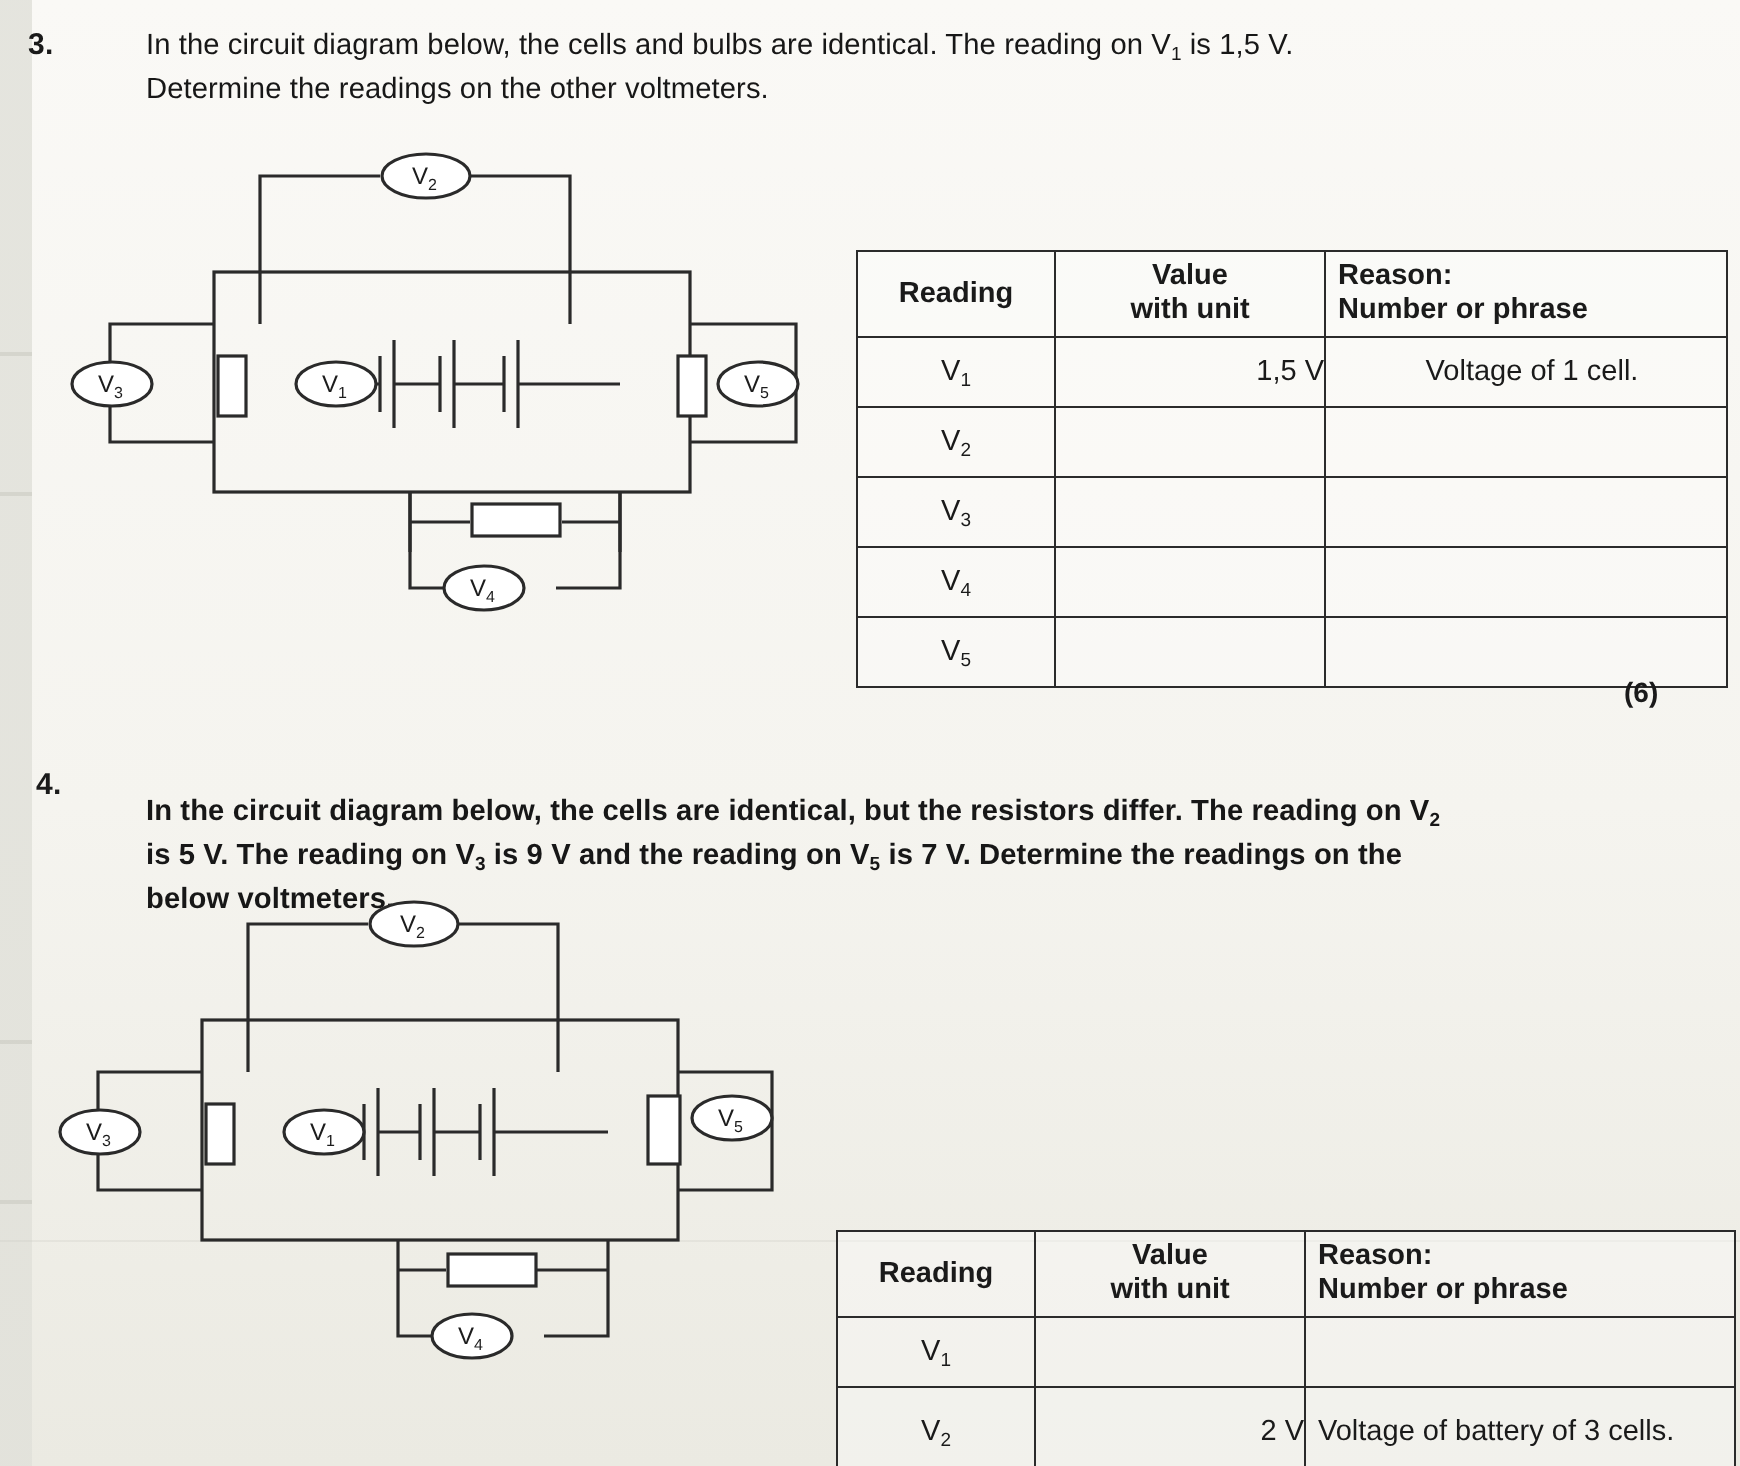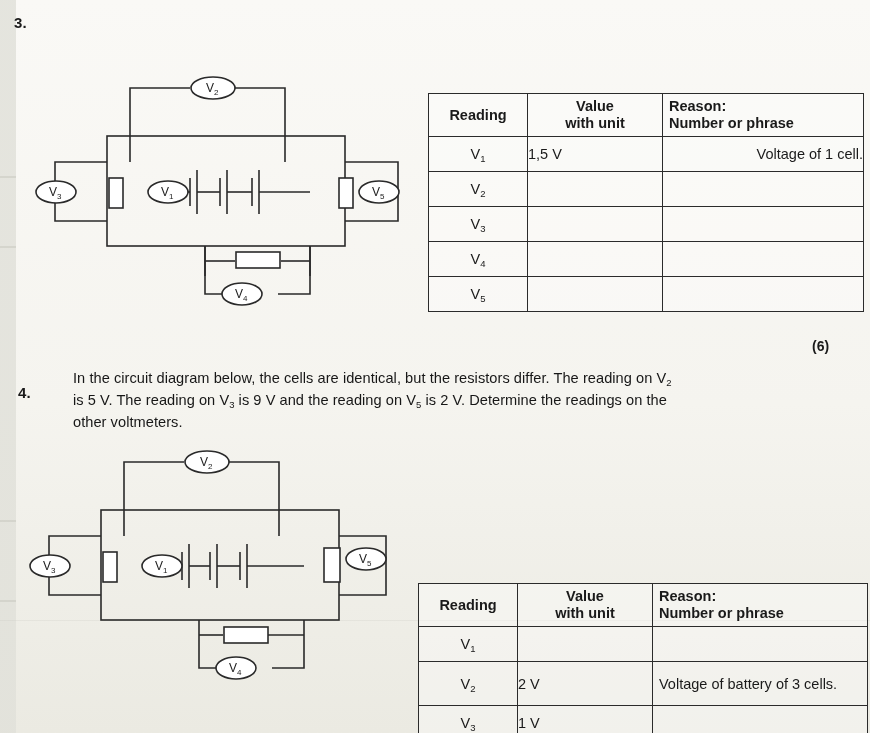--- a/index.html
+++ b/index.html
@@ -52,37 +52,38 @@
     font-size: 14px;
     font-weight: 600;
   }
 
   
   table.vtable {
     position: absolute;
     border-collapse: collapse;
     background: rgba(255,255,255,0.35);
     font-size: 14.5px;
+    margin-top: 32px;
   }
   table.vtable td, table.vtable th {
     border: 1.4px solid #2b2b2b;
     padding: 0;
     vertical-align: middle;
     font-weight: 400;
   }
   table.vtable th {
     font-weight: 600;
     text-align: center;
     line-height: 17px;
     padding: 4px 2px;
     font-size: 14.5px;
   }
   .c-read { width: 94px; text-align: center; }
-  .c-val  { width: 130px; text-align: left; }
-  .c-rsn  { width: 192px; text-align: right; padding-left: 6px !important; }
+  .c-val  { width: 130px; text-align: right; }
+  .c-rsn  { width: 192px; text-align: center; padding-left: 6px !important; }
   .rowh { height: 34px; }
   .rowh td { height: 34px; }
 
   
   .circuit { position: absolute; }
   .circuit svg { display: block; }
   .meter-label {
     font-family: "Liberation Sans", sans-serif;
     font-size: 12px;
     fill: #1c1c1c;
@@ -95,20 +96,24 @@
 <div class="page">
 
   <div class="scan-line" style="left:0;top:176px;width:16px;height:1.5px;"></div>
   <div class="scan-line" style="left:0;top:246px;width:16px;height:1.5px;"></div>
   <div class="scan-line" style="left:0;top:520px;width:16px;height:1.5px;"></div>
   <div class="scan-line" style="left:0;top:600px;width:16px;height:1.5px;"></div>
   <div class="scan-line" style="left:0;top:620px;width:870px;height:1px;opacity:.25;"></div>
 
   <div class="q-num" style="left:14px;top:14px;">3.</div>
 
+  <div class="q-text" style="left:73px;top:13px;width:700px;">
+    <span>In the circuit diagram below, the cells and bulbs are identical. The reading on V</span><sub>1</sub><span> is 1,5 V.</span><br>
+    <span>Determine the readings on the other voltmeters.</span>
+  </div>
 
   <div class="circuit" style="left:20px;top:66px;">
     <svg width="400" height="250" viewBox="0 0 400 250">
       <g fill="none" stroke="#2a2a2a" stroke-width="1.6">
 
         <path d="M110,96 L110,22 L170,22"></path>
         <path d="M215,22 L265,22 L265,96"></path>
 
         <rect x="87" y="70" width="238" height="110"></rect>
 
@@ -200,24 +205,24 @@
       <td class="c-val"></td>
       <td class="c-rsn"></td>
     </tr>
   </tbody>
     </table>
 
   <div class="marks" style="left:812px;top:338px;">(6)</div>
 
   <div class="q-num" style="left:18px;top:384px;">4.</div>
 
-  <div class="q-text" style="left:73px;top:368px;width:760px;">
+  <div class="q-text" style="left:73px;top:396px;width:760px;font-weight:bold;">
     <span>In the circuit diagram below, the cells are identical, but the resistors differ. The reading on V</span><sub>2</sub><br>
-    <span>is 5 V. The reading on V</span><sub>3</sub><span> is 9 V and the reading on V</span><sub>5</sub><span> is 2 V. Determine the readings on the</span><br>
-    <span>other voltmeters.</span>
+    <span>is 5 V. The reading on V</span><sub>3</sub><span> is 9 V and the reading on V</span><sub>5</sub><span> is 7 V. Determine the readings on the</span><br>
+    <span>below voltmeters.</span>
   </div>
 
   <div class="circuit" style="left:14px;top:440px;">
     <svg width="400" height="250" viewBox="0 0 400 250">
       <g fill="none" stroke="#2a2a2a" stroke-width="1.6">
         <path d="M110,96 L110,22 L170,22"></path>
         <path d="M215,22 L265,22 L265,96"></path>
         <rect x="87" y="70" width="238" height="110"></rect>
         <path d="M87,96 L35,96 L35,155 L87,155"></path>
         <path d="M325,96 L372,96 L372,155 L325,155"></path>

